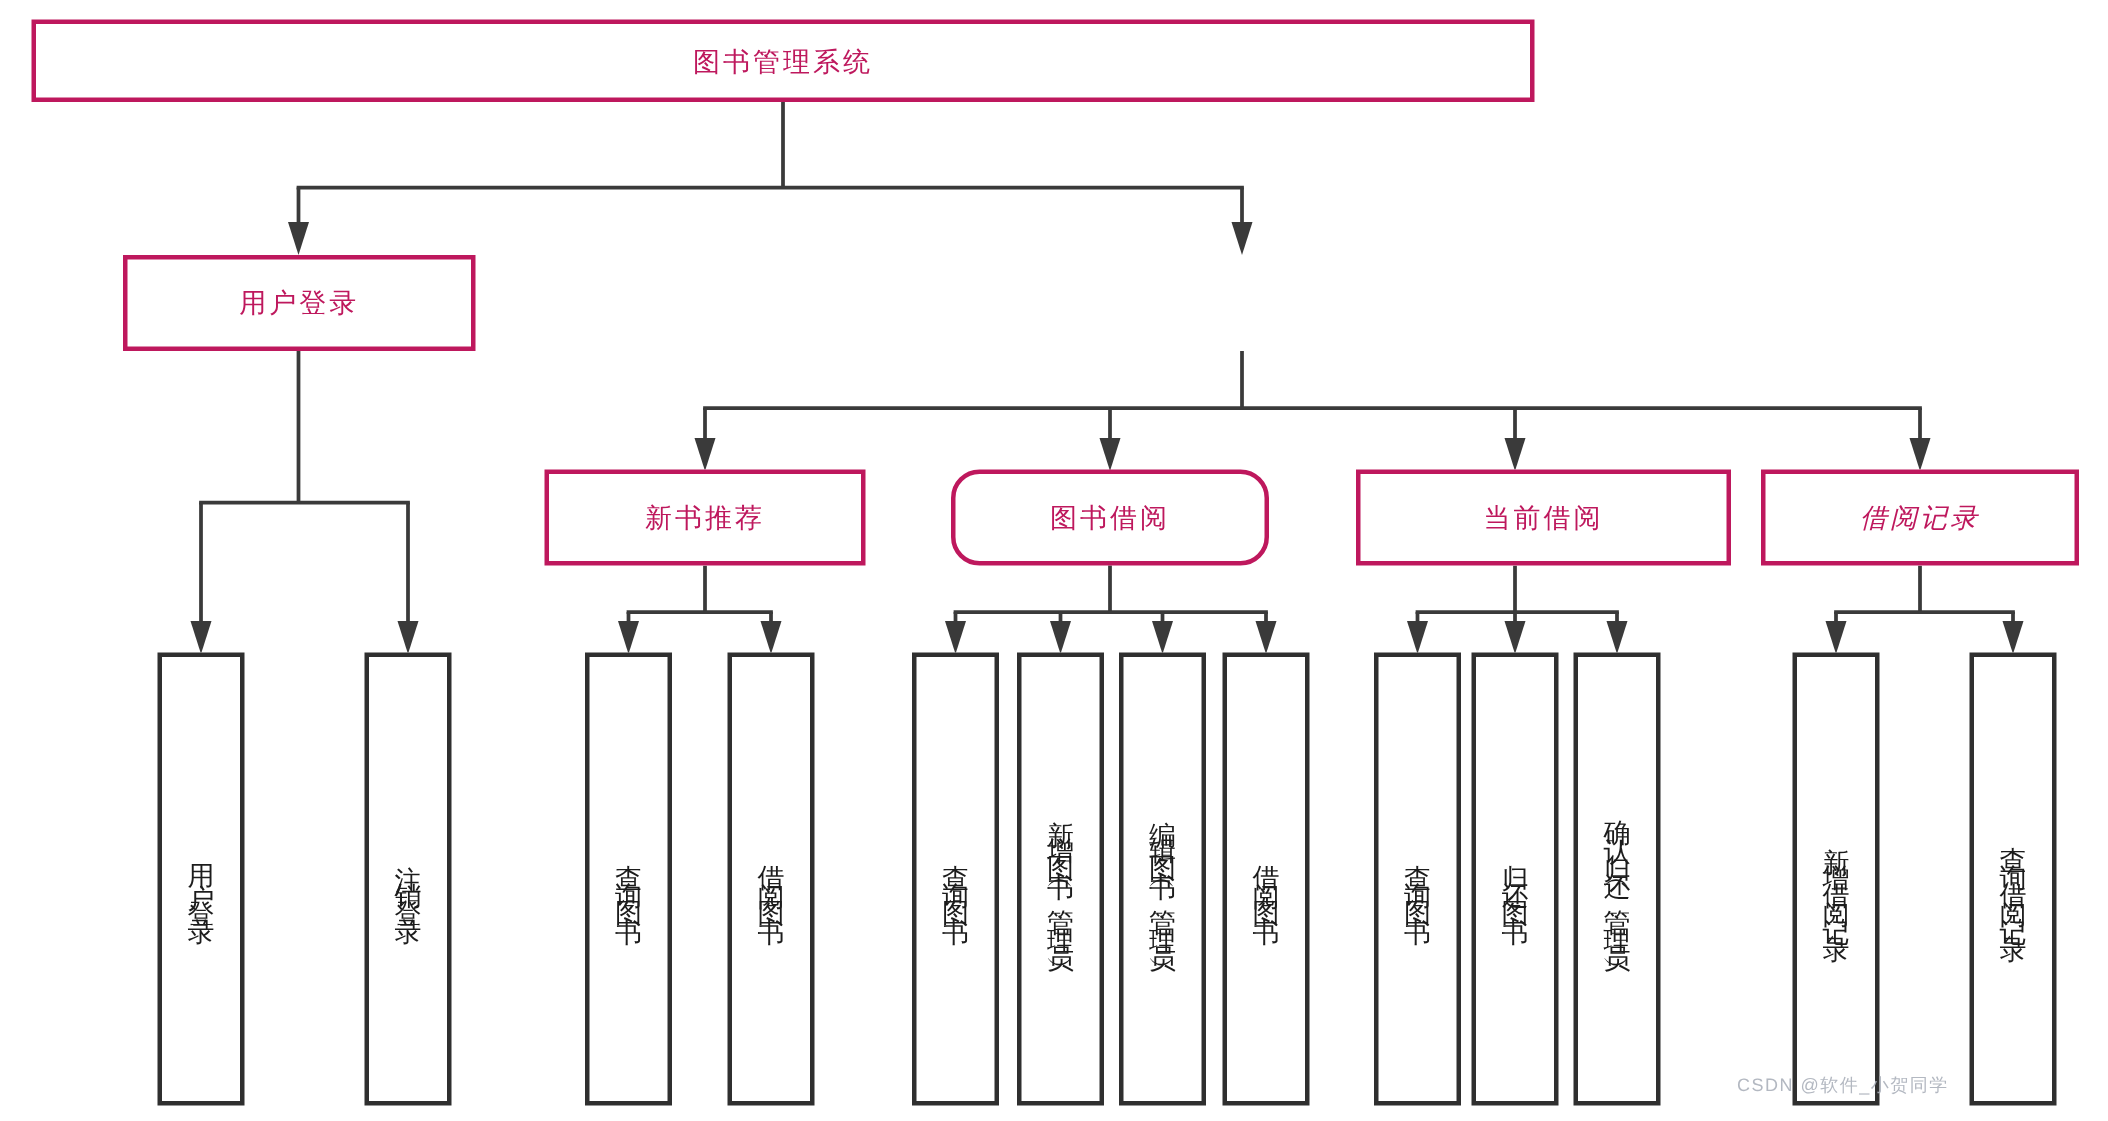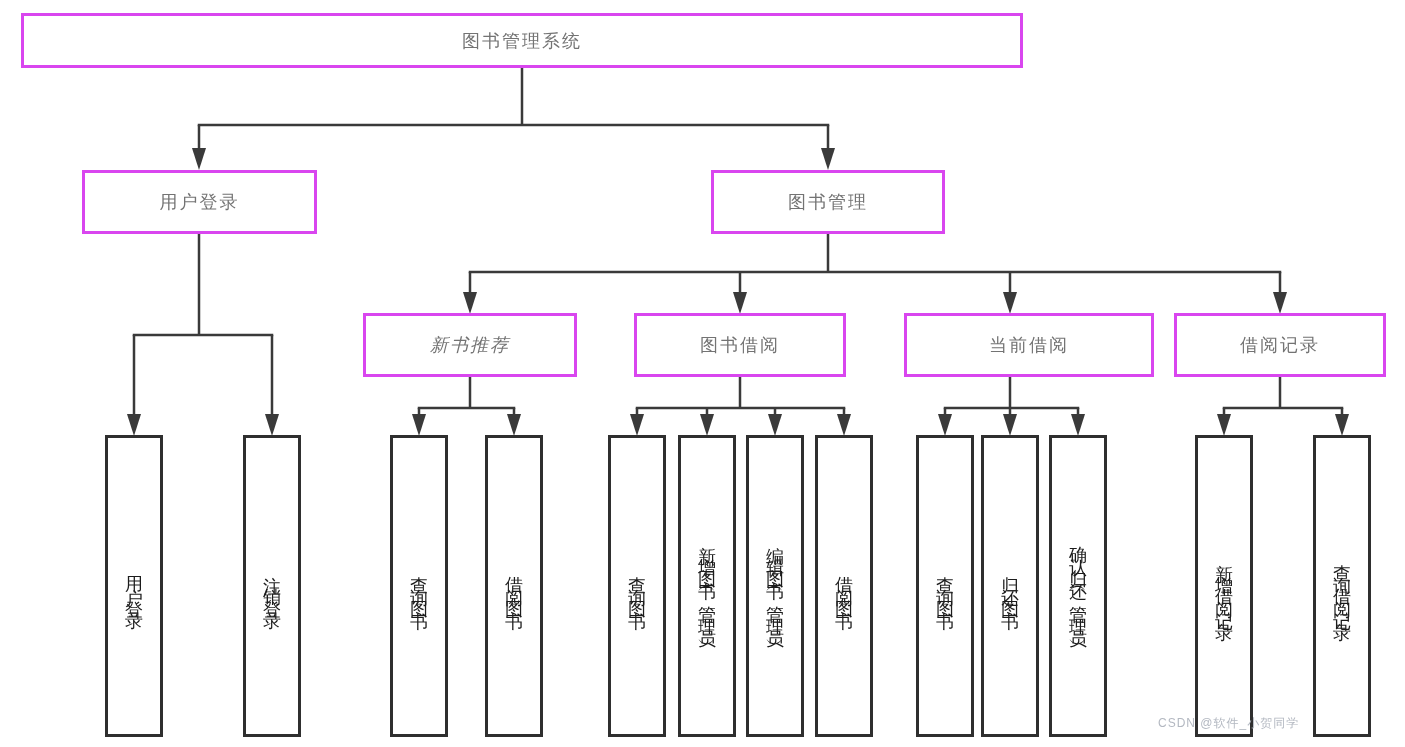--- a/index.html
+++ b/index.html
@@ -3,22 +3,22 @@
 <meta charset="utf-8">
 <style>
   html,body{margin:0;padding:0;background:#ffffff;}
   .stage{
     position:relative;width:1405px;height:747px;background:#ffffff;
     font-family:"Liberation Sans","DejaVu Sans",sans-serif;overflow:hidden;
   }
   .connectors{position:absolute;left:0;top:0;width:1405px;height:747px;}
   .node{
     position:absolute;box-sizing:border-box;background:#ffffff;
-    border:3px solid #d946ef;display:flex;align-items:center;justify-content:center;
-    font-size:18px;letter-spacing:2px;color:#737373;white-space:nowrap;
+    border:3px solid #be185d;display:flex;align-items:center;justify-content:center;
+    font-size:18px;letter-spacing:2px;color:#be185d;white-space:nowrap;
   }
   .leaf{
     position:absolute;top:435px;width:58px;height:302px;box-sizing:border-box;
     background:#ffffff;border:3px solid #2f2f2f;
     display:flex;align-items:center;justify-content:center;
     writing-mode:vertical-rl;text-orientation:mixed;
     font-size:18px;letter-spacing:12px;color:#1c1c1c;line-height:1;
   }
   .watermark{
     position:absolute;left:1158px;top:715px;font-size:12px;
@@ -104,26 +104,25 @@
         <polygon points="1217,414 1231,414 1224,436" stroke="none"></polygon>
         <line x1="1342" y1="408" x2="1342" y2="418"></line>
         <polygon points="1335,414 1349,414 1342,436" stroke="none"></polygon>
       </g>
     </g>
   </svg>
 
   <div class="node" style="left:21px;top:13px;width:1002px;height:55px;">图书管理系统</div>
 
   <div class="node" style="left:82px;top:170px;width:235px;height:64px;">用户登录</div>
-  <div class="node" style="left:711px;top:170px;width:234px;height:64px;">图书管理</div>
 
-  <div class="node" style="left:363px;top:313px;width:214px;height:64px;font-style:italic;">新书推荐</div>
-  <div class="node" style="left:634px;top:313px;width:212px;height:64px;">图书借阅</div>
+  <div class="node" style="left:363px;top:313px;width:214px;height:64px;">新书推荐</div>
+  <div class="node" style="left:634px;top:313px;width:212px;height:64px;border-radius:19px;">图书借阅</div>
   <div class="node" style="left:904px;top:313px;width:250px;height:64px;">当前借阅</div>
-  <div class="node" style="left:1174px;top:313px;width:212px;height:64px;">借阅记录</div>
+  <div class="node" style="left:1174px;top:313px;width:212px;height:64px;font-style:italic;">借阅记录</div>
 
   <div class="leaf" style="left:105px;">用户登录</div>
   <div class="leaf" style="left:243px;">注销登录</div>
 
   <div class="leaf" style="left:390px;">查询图书</div>
   <div class="leaf" style="left:485px;">借阅图书</div>
 
   <div class="leaf" style="left:608px;">查询图书</div>
   <div class="leaf" style="left:678px;">新增图书（管理员）</div>
   <div class="leaf" style="left:746px;">编辑图书（管理员）</div>

